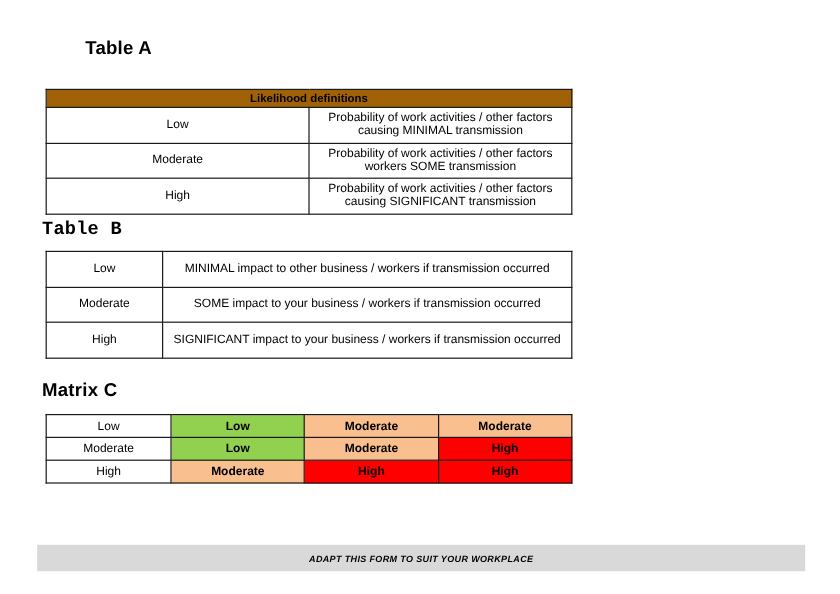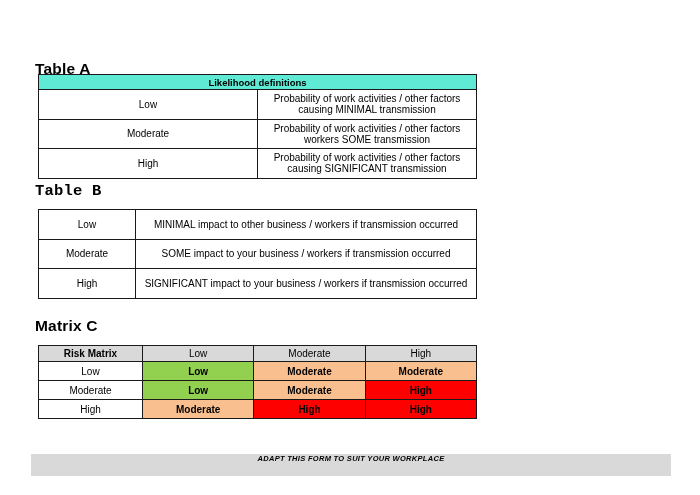--- a/index.html
+++ b/index.html
@@ -9,21 +9,21 @@
     font-family: "Liberation Sans", "DejaVu Sans", sans-serif;
     color: #000;
   }
   .page-title {
     position: absolute;
     left: 35px;
     font-size: 15.5px;
     font-weight: bold;
     letter-spacing: 0.2px;
   }
-  #title-a { top: 60px; }
+  #title-a { top: 32px; margin-left: 36px; }
   #title-b { top: 182px; font-family: Liberation Mono, monospace; }
   #title-c { top: 317px; }
 
   table {
     position: absolute;
     left: 38px;
     width: 439px;
     border-collapse: collapse;
     table-layout: fixed;
     font-size: 10px;
@@ -33,21 +33,21 @@
   #table-c { top: 345px; }
 
   td, th {
     border: 1px solid #1a1a1a;
     text-align: center;
     vertical-align: middle;
     padding: 0 4px;
     font-weight: normal;
   }
   .def-table th.def-header {
-    background: #5eead4;
+    background: #a16207;
     height: 15px;
     font-weight: bold;
     font-size: 9.5px;
   }
   .def-table td { height: 29.5px; }
   .def-table .label-col { width: 97px; }
 
   #table-c th, #table-c td { height: 19px; }
   #table-c .hdr-row th { background: #d9d9d9; height: 16px; }
   #table-c .corner { font-weight: bold; }
@@ -55,21 +55,21 @@
   #table-c .risk-cell { font-weight: bold; }
 
   .footer-bar {
     position: absolute;
     left: 31px;
     top: 454px;
     width: 640px;
     height: 22px;
     background: #d9d9d9;
     display: flex;
-    align-items: flex-start;
+    align-items: center;
     justify-content: center;
   }
   .footer-bar span {
     font-size: 7.5px;
     font-weight: bold;
     font-style: italic;
     letter-spacing: 0.3px;
   }
 </style>
 </head>
@@ -113,26 +113,20 @@
     <td class="label-col">High</td>
     <td>SIGNIFICANT impact to your business / workers if transmission occurred</td>
   </tr>
 </tbody>
   </table>
 
 <h2 class="page-title" id="title-c">Matrix C</h2>
 
 <table id="table-c">
   <tbody>
-      <tr class="hdr-row">
-    <th class="corner label-col">Risk Matrix</th>
-    <th>Low</th>
-    <th>Moderate</th>
-    <th>High</th>
-  </tr>
   <tr>
     <td class="label-col">Low</td>
     <td class="risk-cell" style="background-color: rgb(146, 208, 80);">Low</td>
     <td class="risk-cell" style="background-color: rgb(250, 191, 143);">Moderate</td>
     <td class="risk-cell" style="background-color: rgb(250, 191, 143);">Moderate</td>
   </tr>
   <tr>
     <td class="label-col">Moderate</td>
     <td class="risk-cell" style="background-color: rgb(146, 208, 80);">Low</td>
     <td class="risk-cell" style="background-color: rgb(250, 191, 143);">Moderate</td>

